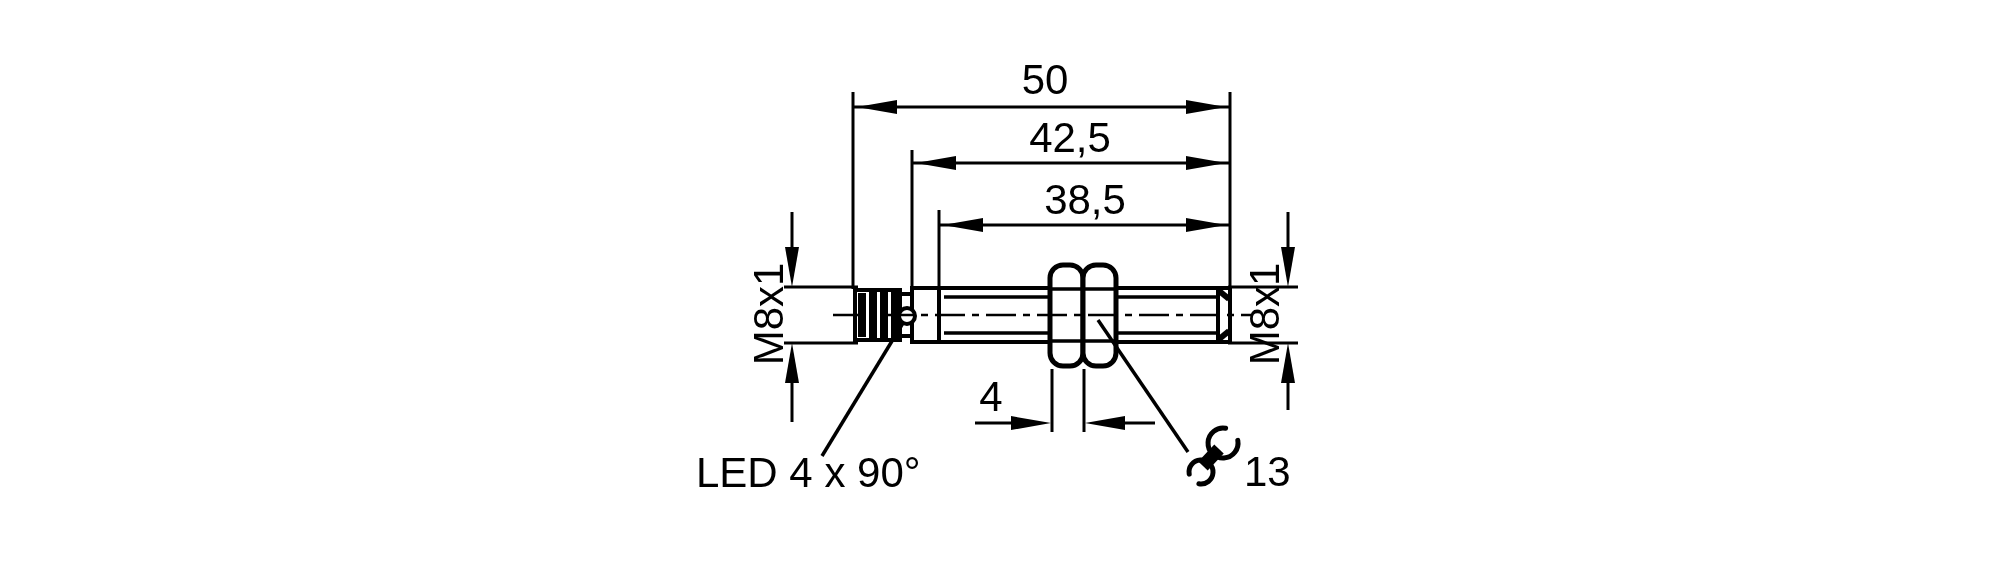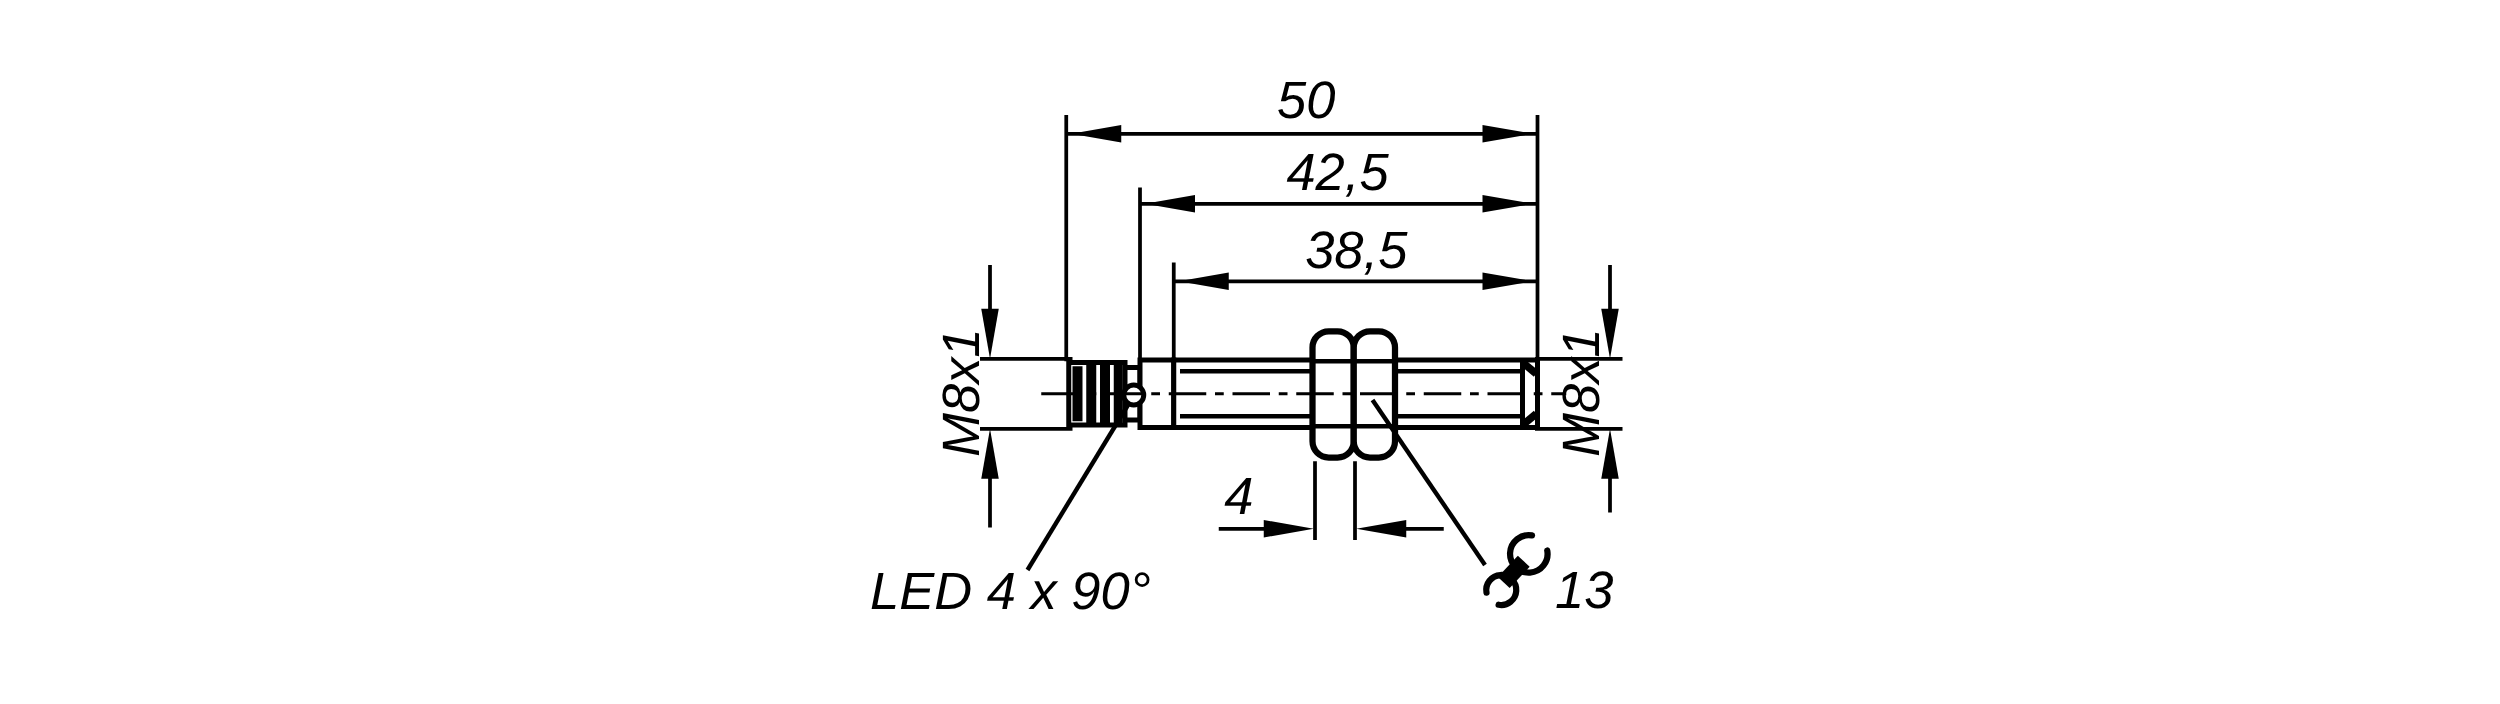--- a/index.html
+++ b/index.html
@@ -7,21 +7,20 @@
     padding: 0;
     background: #ffffff;
   }
   .stage {
     position: relative;
     width: 2000px;
     height: 563px;
     background: #ffffff;
     overflow: hidden;
     font-family: "Liberation Sans", sans-serif;
-    font-style: italic;
   }
   .stage svg {
     position: absolute;
     left: 0;
     top: 0;
     width: 2000px;
     height: 563px;
     display: block;
   }
   text {

